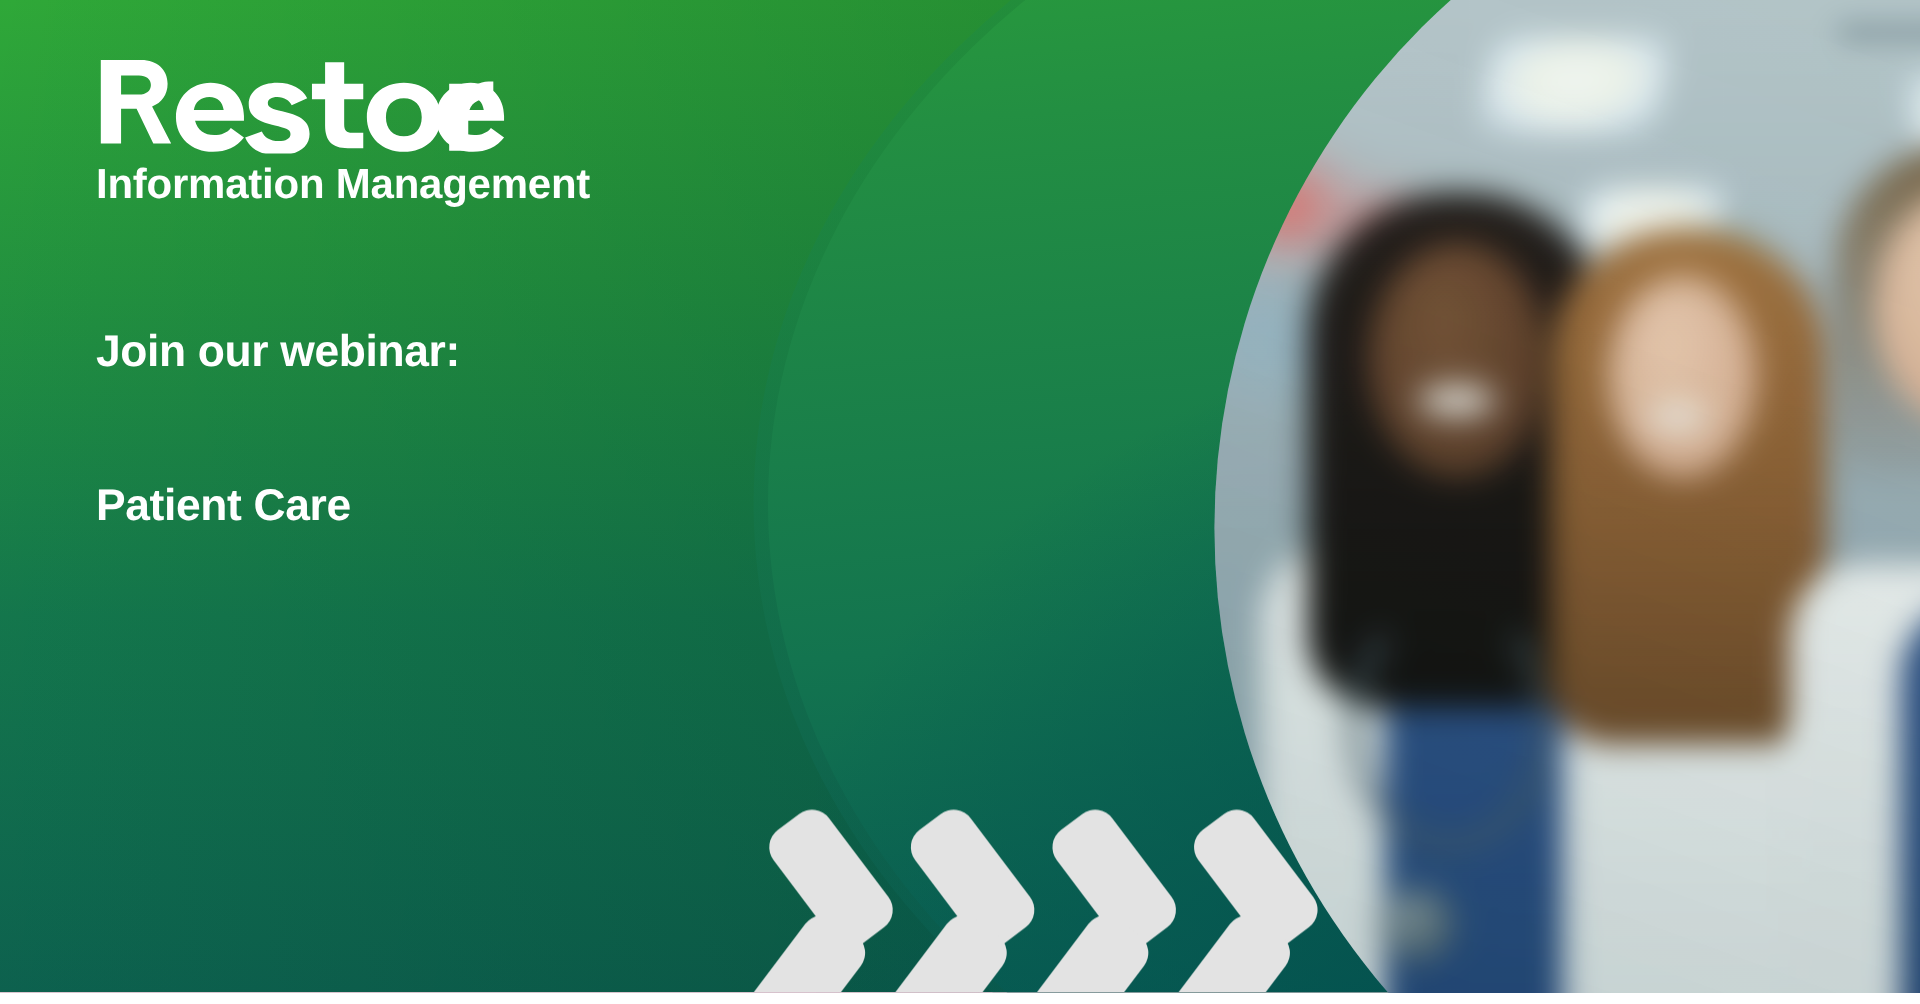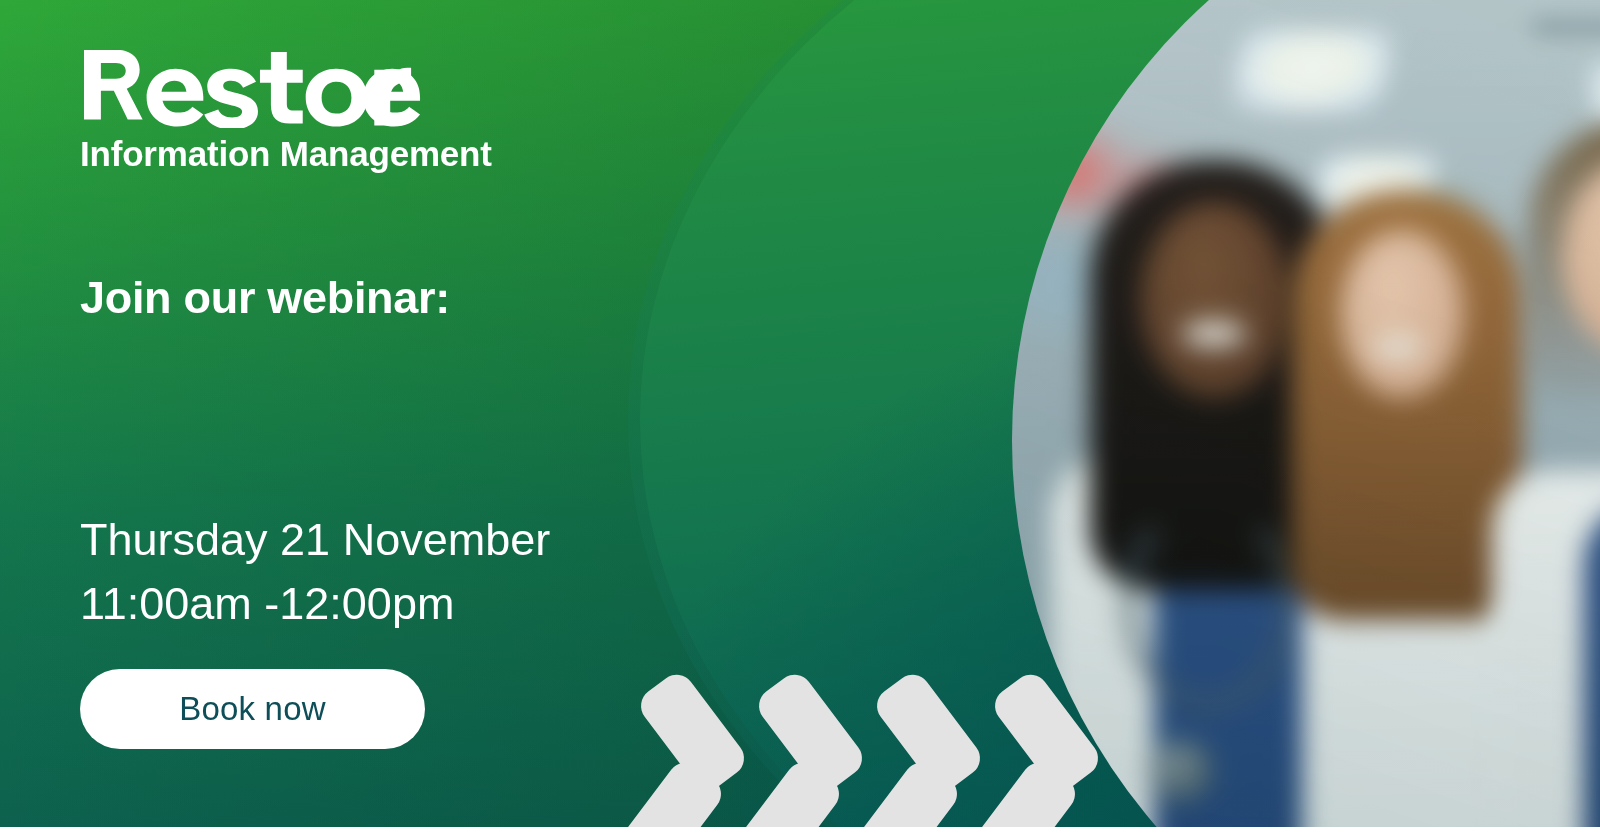--- a/index.html
+++ b/index.html
@@ -206,21 +206,21 @@
     letter-spacing: -0.2px;
     white-space: nowrap;
   }
 
   .headline {
     position: absolute;
     top: 272px;
     left: 0;
     margin: 0;
     width: 620px;
-    font-size: 45px;
+    font-size: 37px;
     line-height: 1.155;
     font-weight: 700;
     color: #ffffff;
     letter-spacing: -0.3px;
   }
 
   .datetime {
     position: absolute;
     top: 508px;
     left: 0;
@@ -358,23 +358,19 @@
           <path d="M350 25c17 0 28 12 28 28v4h-41c2 8 8 12 16 12 6 0 11-2 14-6l11 8c-6 8-15 12-26 12-18 0-31-12-31-29s13-29 29-29zm-1 12c-7 0-12 4-13 11h25c-1-7-5-11-12-11z" transform="translate(-36 0)"></path>
         </g>
       </svg>
       <p class="logo-sub">Information Management</p>
     </div>
 
     <h1 class="headline">
       <span>Join our webinar:</span><br>
       <br>
       <br>
+      <span>Patient Care</span>
     </h1>
 
-    <div class="datetime">
-      <div>Thursday 21 November</div>
-      <div>11:00am -12:00pm</div>
-    </div>
-
-    <button class="cta">Book now</button>
+
 
   </div>
 </div>
 
 </body></html>

